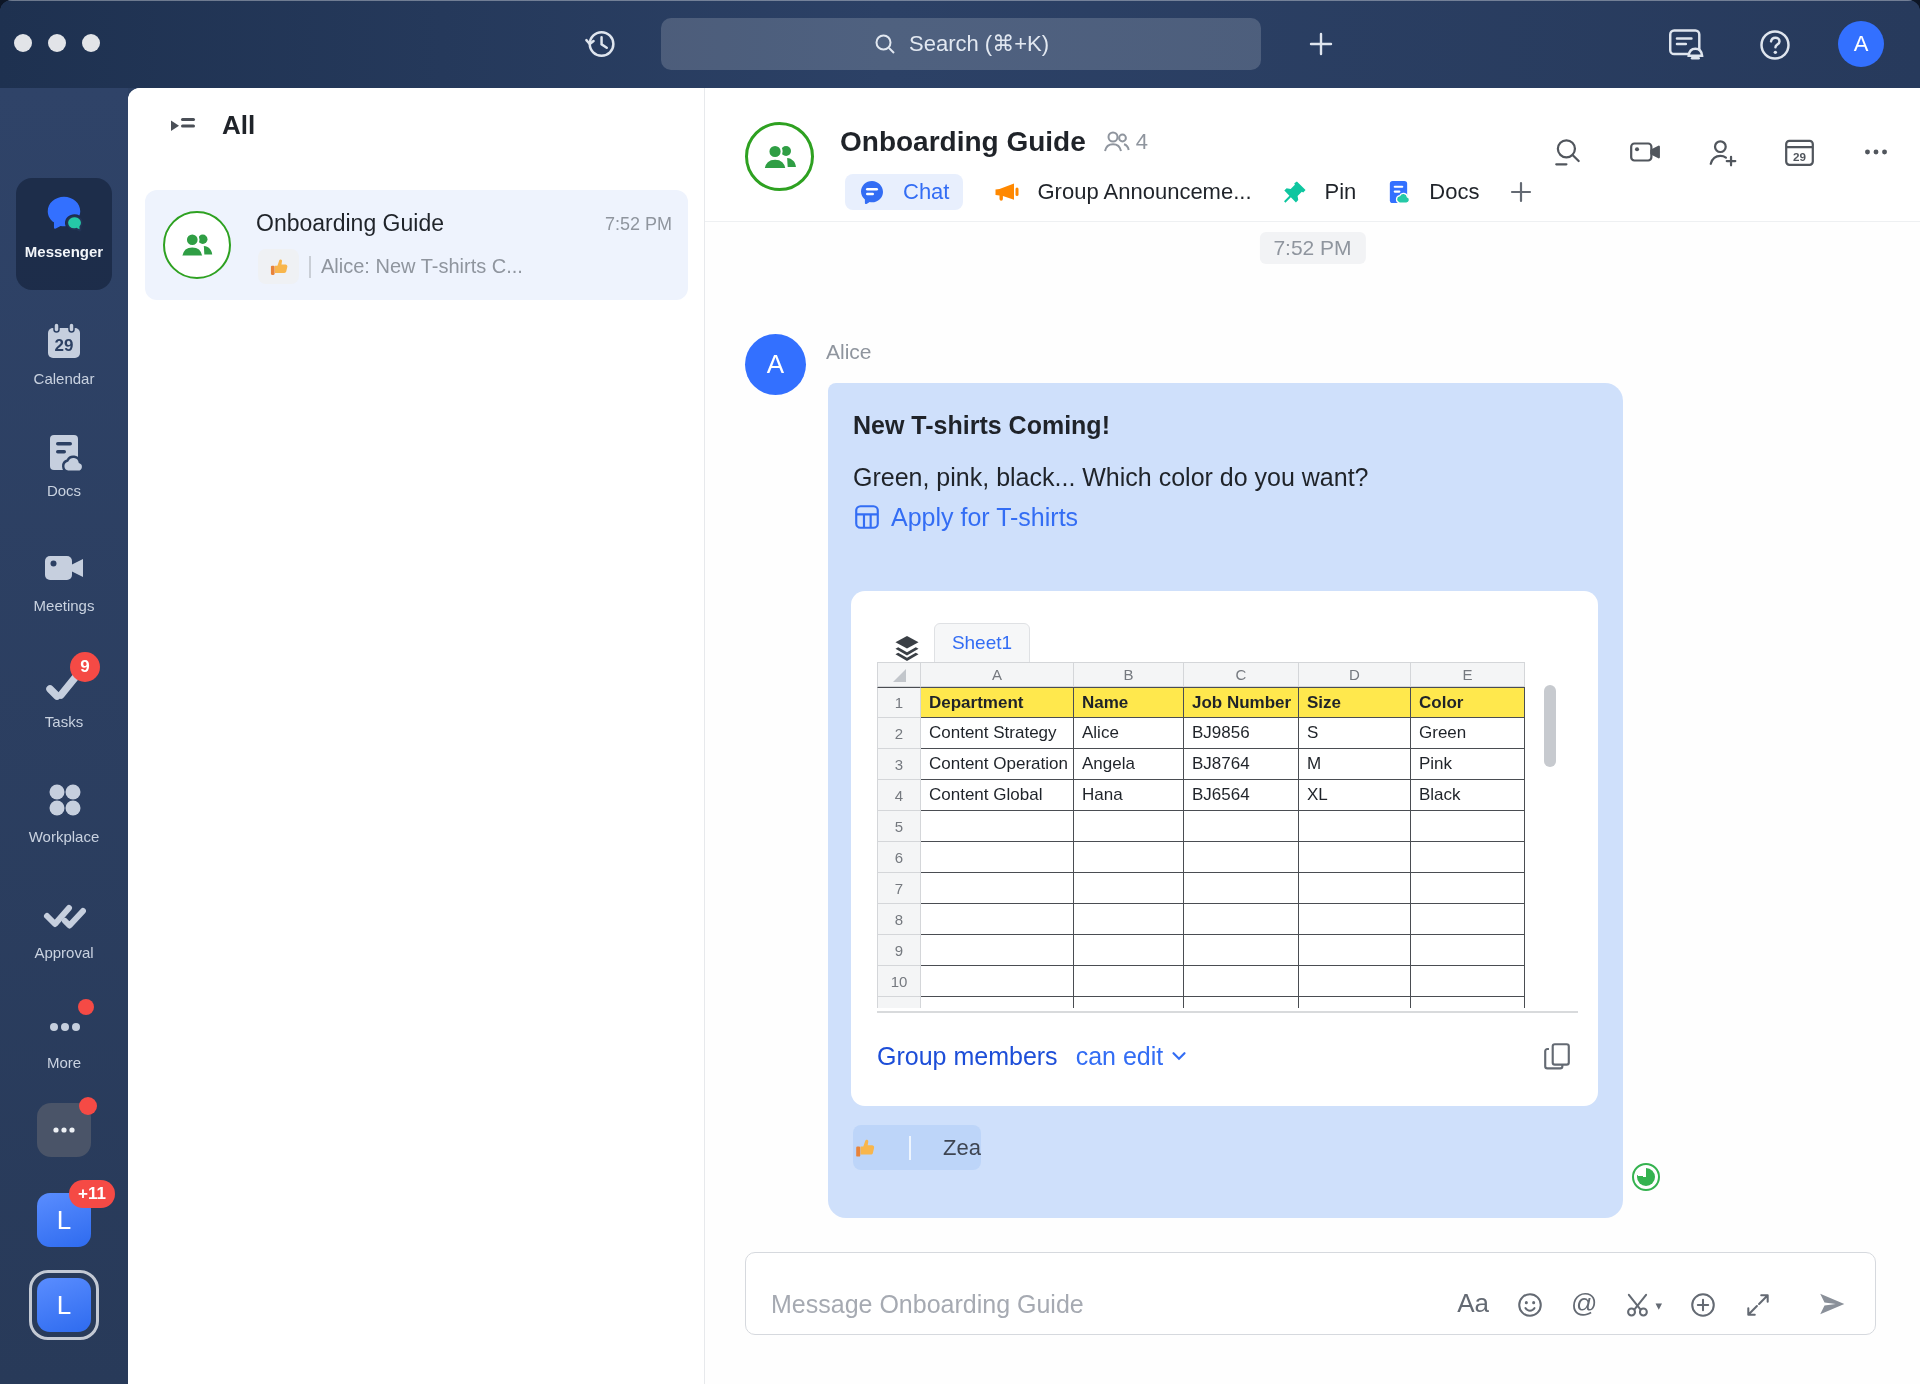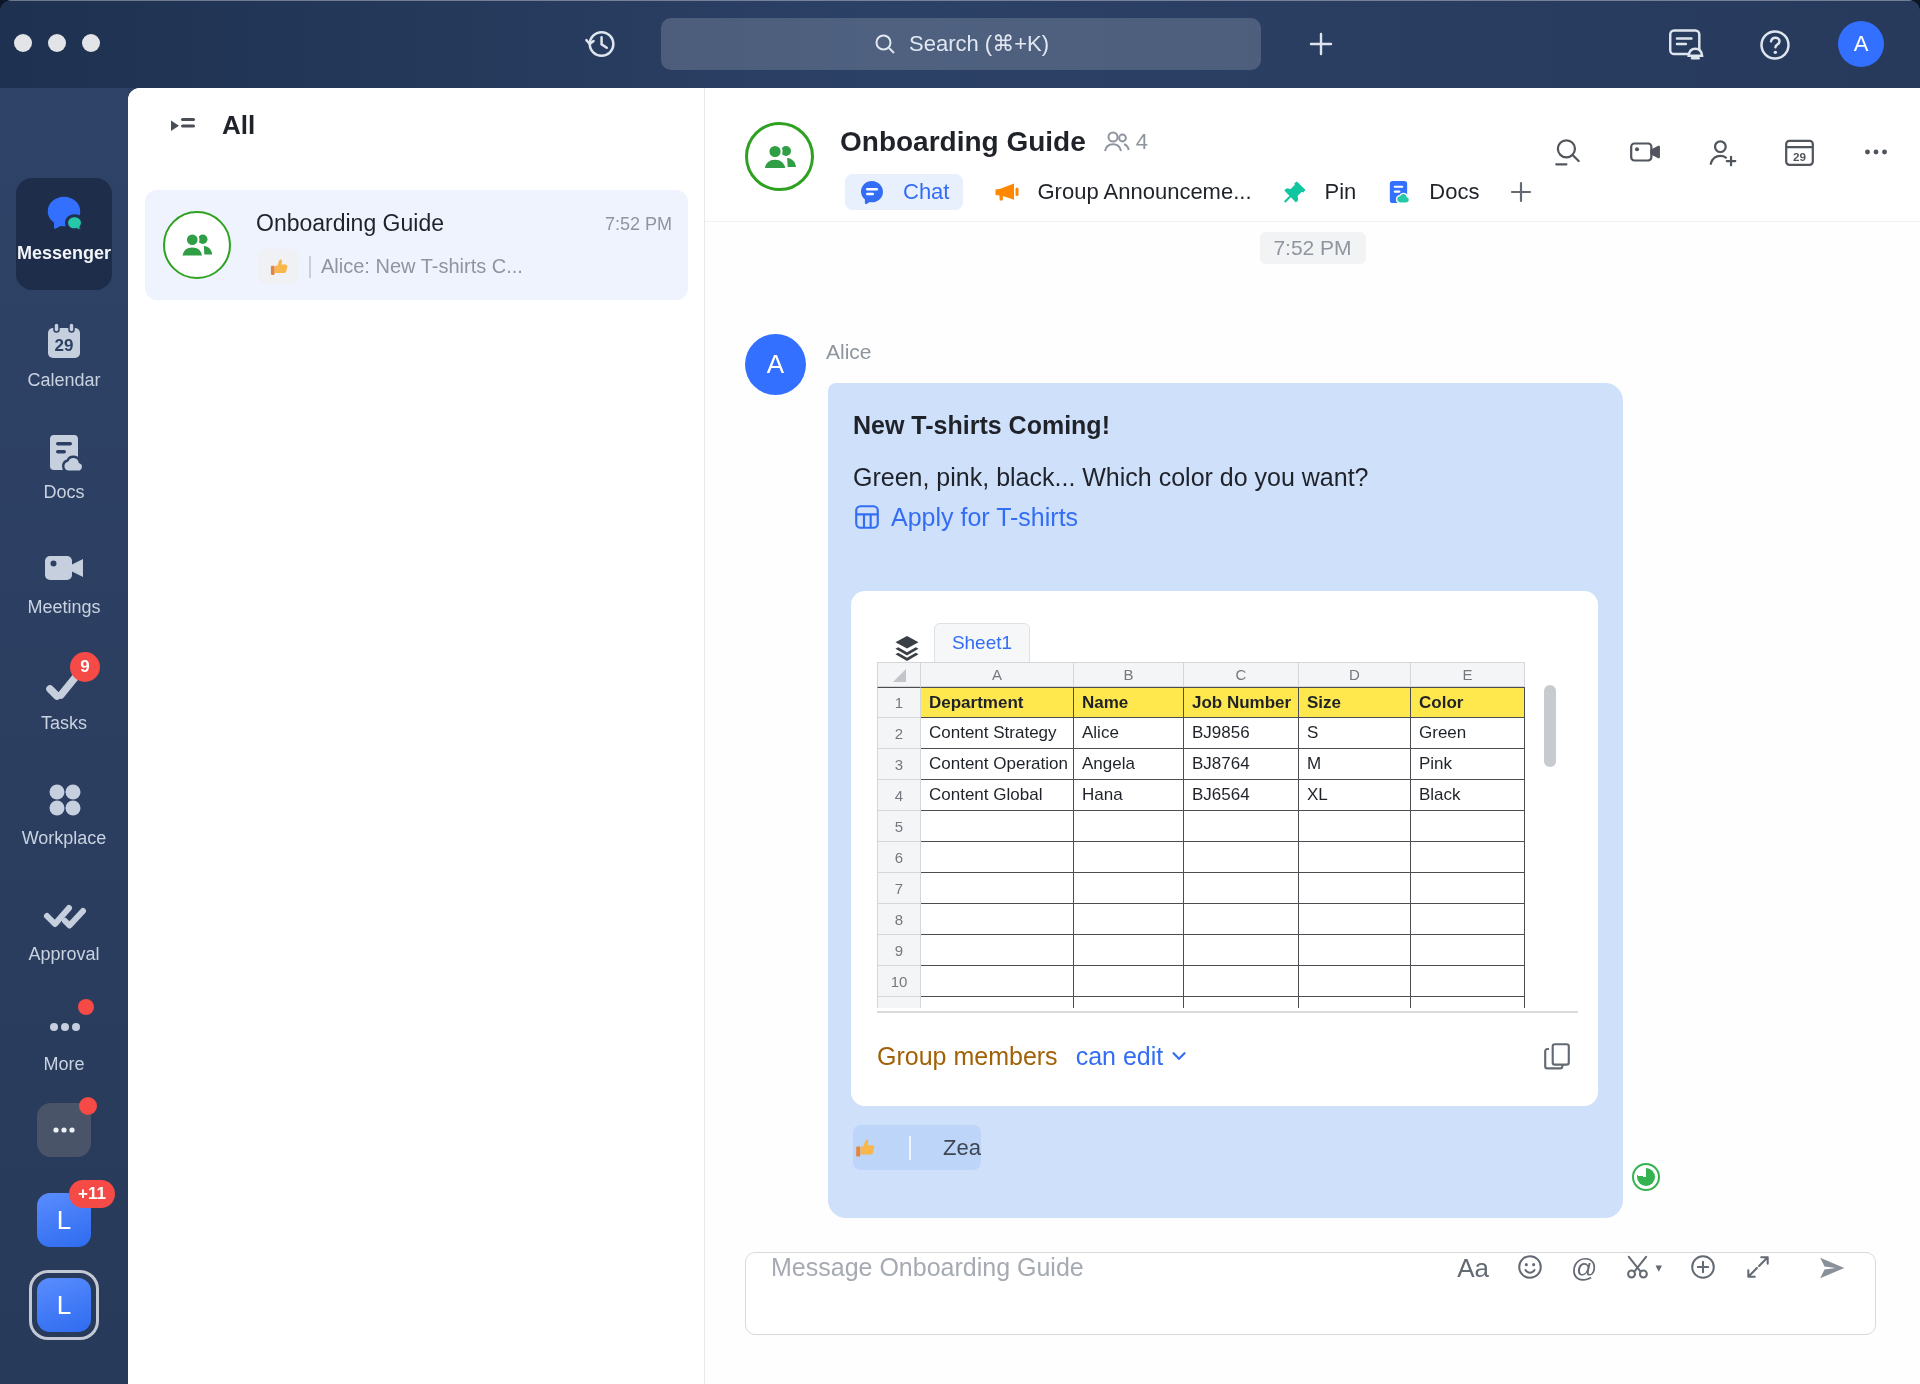--- a/index.html
+++ b/index.html
@@ -15,21 +15,21 @@
   .tb-ic { position:absolute; display:flex; align-items:center; justify-content:center; color:#dfe5ee; }
   .searchbar { position:absolute; left:661px; top:18px; width:600px; height:52px; border-radius:10px;
                background:rgba(255,255,255,.17); display:flex; align-items:center; justify-content:center; gap:12px;
                color:#e2e8f1; font-size:22px; }
   .tb-avatar { position:absolute; left:1838px; top:21px; width:46px; height:46px; border-radius:50%;
                background:#3370ff; color:#fff; font-size:22px; display:flex; align-items:center; justify-content:center; }
   
   .rail { position:absolute; left:0; top:88px; width:128px; height:1296px;
           background:linear-gradient(180deg,#2f4368,#283a59); }
   .rail-item { position:absolute; left:0; width:128px; display:flex; flex-direction:column; align-items:center; gap:7px; cursor:pointer; }
-  .rail-item .lbl { font-size:18px; color:#c9d2e0; }
+  .rail-item .lbl { font-size:15px; color:#c9d2e0; }
   .rail-active-tile { position:absolute; left:16px; top:90px; width:96px; height:112px; border-radius:16px; background:rgba(9,20,40,.45); }
   .rail-item.active .lbl { color:#f2f5f9; font-weight:700; }
   .ril { position:relative; width:44px; height:44px; display:flex; align-items:center; justify-content:center; }
   .badge { position:absolute; border-radius:999px; background:#f54a45; color:#fff; font-size:17px; font-weight:700;
            display:flex; align-items:center; justify-content:center; }
   .rail-bottom-tile { position:absolute; left:37px; width:54px; height:54px; border-radius:14px; }
   .app-tile { background:#4a5468; display:flex; align-items:center; justify-content:center; }
   .l-avatar { background:linear-gradient(160deg,#5a8dff,#2e6bef); color:#fff; font-size:26px;
               display:flex; align-items:center; justify-content:center; border-radius:13px; }
   .ws-ring { position:absolute; left:29px; width:70px; height:70px; border-radius:19px; border:3px solid #c3c9d4;
@@ -91,35 +91,35 @@
                              border-right:1px solid #d4d6d9; border-bottom:1px solid #d4d6d9; border-top:1px solid #d4d6d9; }
   table.sheet td.rn { background:#f4f5f6; color:#75797f; font-size:15px; text-align:center;
                       border-right:1px solid #d4d6d9; border-bottom:1px solid #d4d6d9; border-left:1px solid #d4d6d9; }
   table.sheet tr.collet td:first-child { border-left:1px solid #d4d6d9; }
   table.sheet td.hd { background:#ffe84d; font-weight:700; }
   table.sheet tr:nth-child(2) td { border-top:1px solid #4a4d52; }
   .corner-tri { display:inline-block; width:0; height:0; border-left:13px solid transparent; border-bottom:13px solid #c2c6cb; transform:translateY(2px); }
   .v-scroll { position:absolute; left:693px; top:94px; width:12px; height:82px; border-radius:6px; background:#c7cacf; }
   .h-track { position:absolute; left:26px; right:20px; top:420px; height:2px; background:#d8dadc; }
   .sheet-footer { position:absolute; left:26px; right:26px; top:436px; height:58px; display:flex; align-items:center; }
-  .perm-label { font-size:25px; color:#a16207; }
+  .perm-label { font-size:25px; color:#1d4ed8; }
   .perm-value { display:flex; align-items:center; gap:8px; margin-left:18px; color:#336df4; font-size:25px; cursor:pointer; }
   .copy-btn { margin-left:auto; cursor:pointer; display:flex; }
   
   .reaction { position:absolute; left:25px; top:742px; width:128px; height:45px; border-radius:8px; background:#bdd5f9;
               display:flex; align-items:center; justify-content:space-between; gap:12px; cursor:pointer; }
   .reaction .sep { width:1.5px; height:24px; background:rgba(255,255,255,.75); }
   .reaction .who { font-size:22px; color:#3e4552; }
   .read-ind { position:absolute; left:927px; top:941px; width:28px; height:28px; border-radius:50%; border:2px solid #34b24f;
               display:flex; align-items:center; justify-content:center; }
   .read-ind i { display:block; width:18px; height:18px; border-radius:50%;
                 background:conic-gradient(#34b24f 0 78%, #ffffff 78% 100%); }
   
   .composer { position:absolute; left:40px; top:1030px; width:1131px; height:83px; background:#fff; border:1.5px solid #d6d9de;
-              border-radius:10px; display:flex; align-items:flex-start; padding:0 28px 15px 25px; }
+              border-radius:10px; display:flex; align-items:flex-end; padding:0 28px 15px 25px; }
   .composer input { flex:1; border:none; outline:none; font-size:25px; color:#1f2329; font-family:inherit; background:transparent; }
   .composer input::placeholder { color:#a6aab2; }
   .cic { display:flex; align-items:center; color:#646a73; cursor:pointer; margin-left:27px; }
   .cic.glyph { font-size:26px; }
   .caret { font-size:13px; color:#646a73; margin-left:3px; }
   .send { margin-left:45px; }
 </style>
 </head>
 <body>
 

